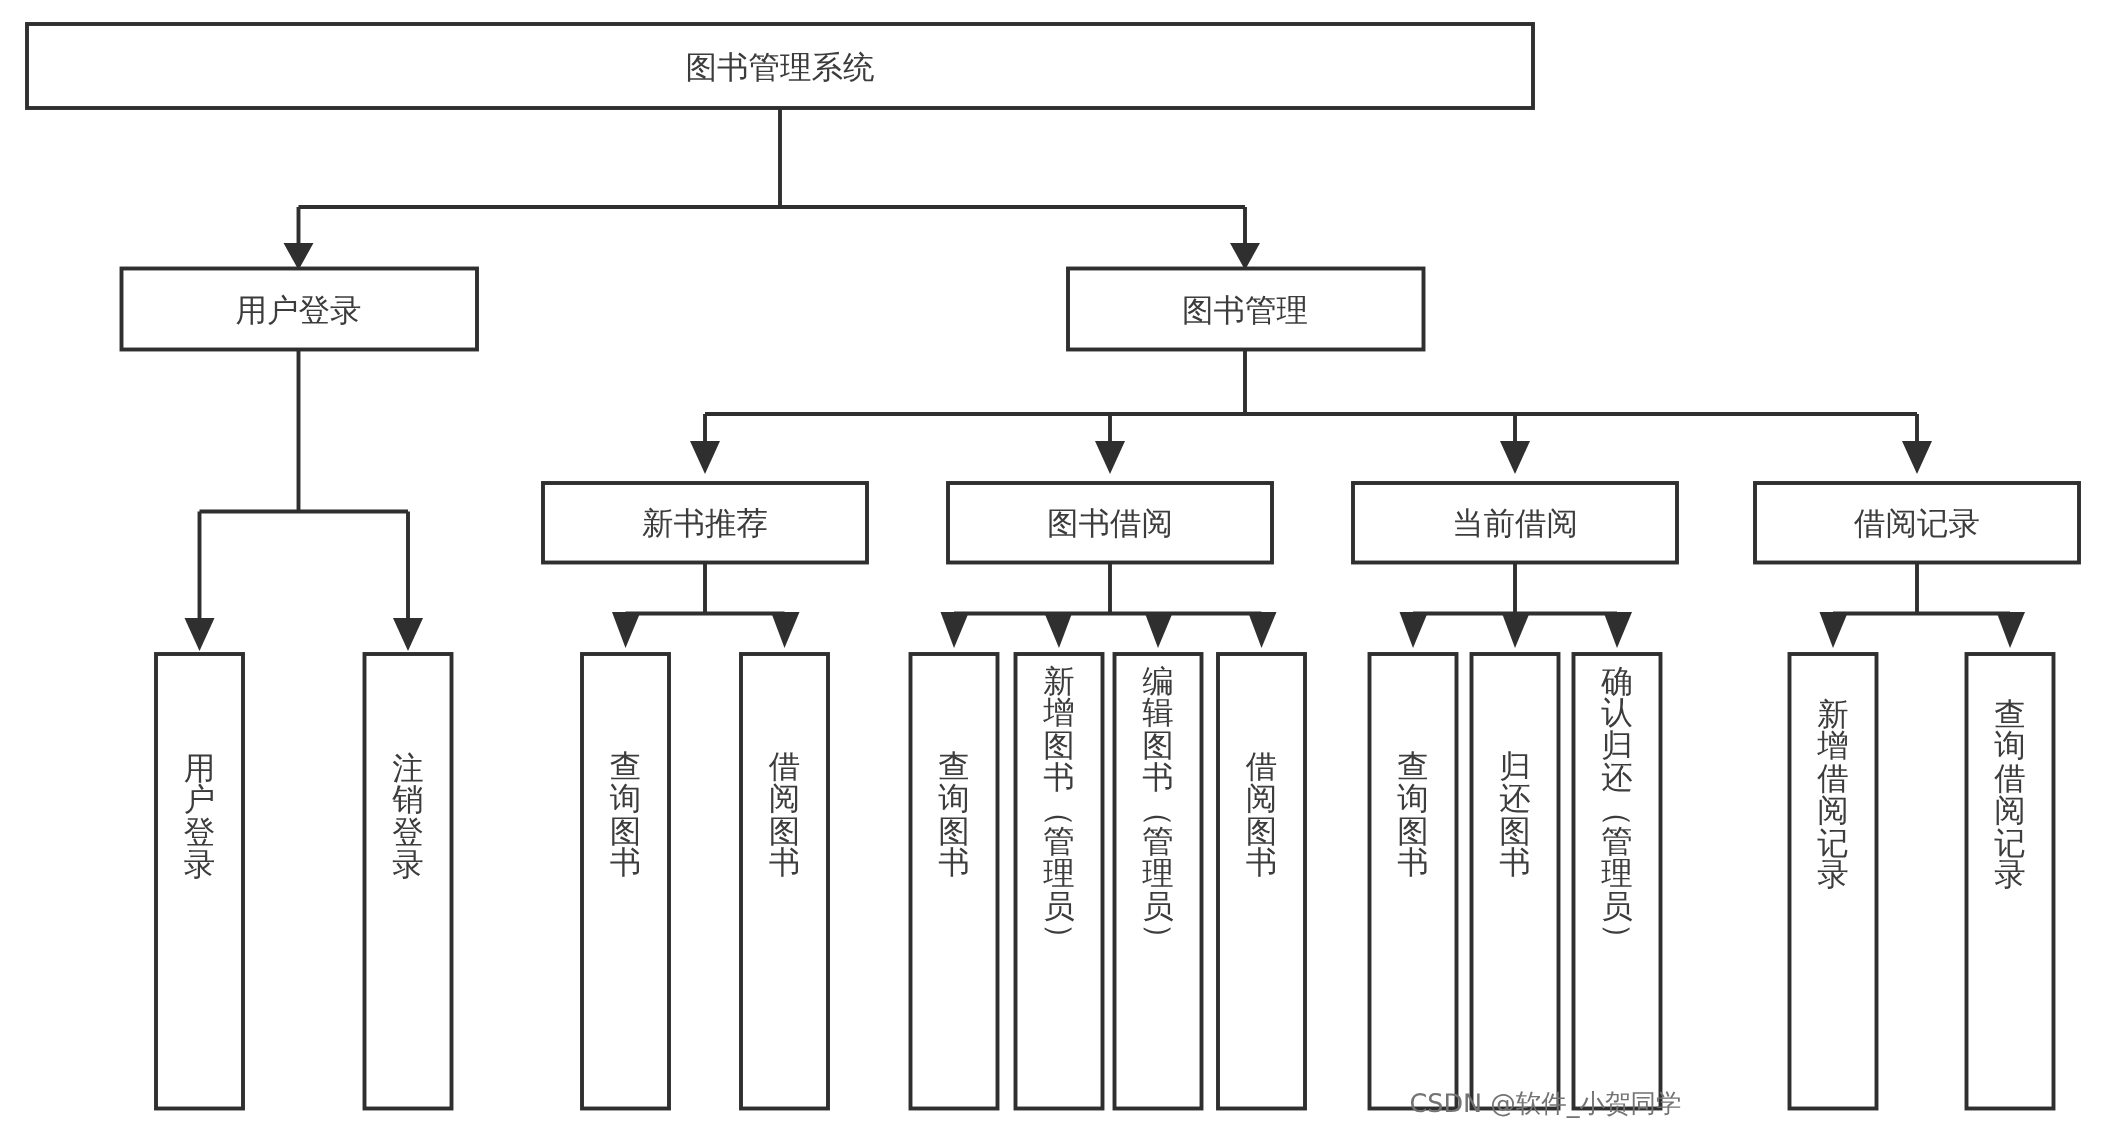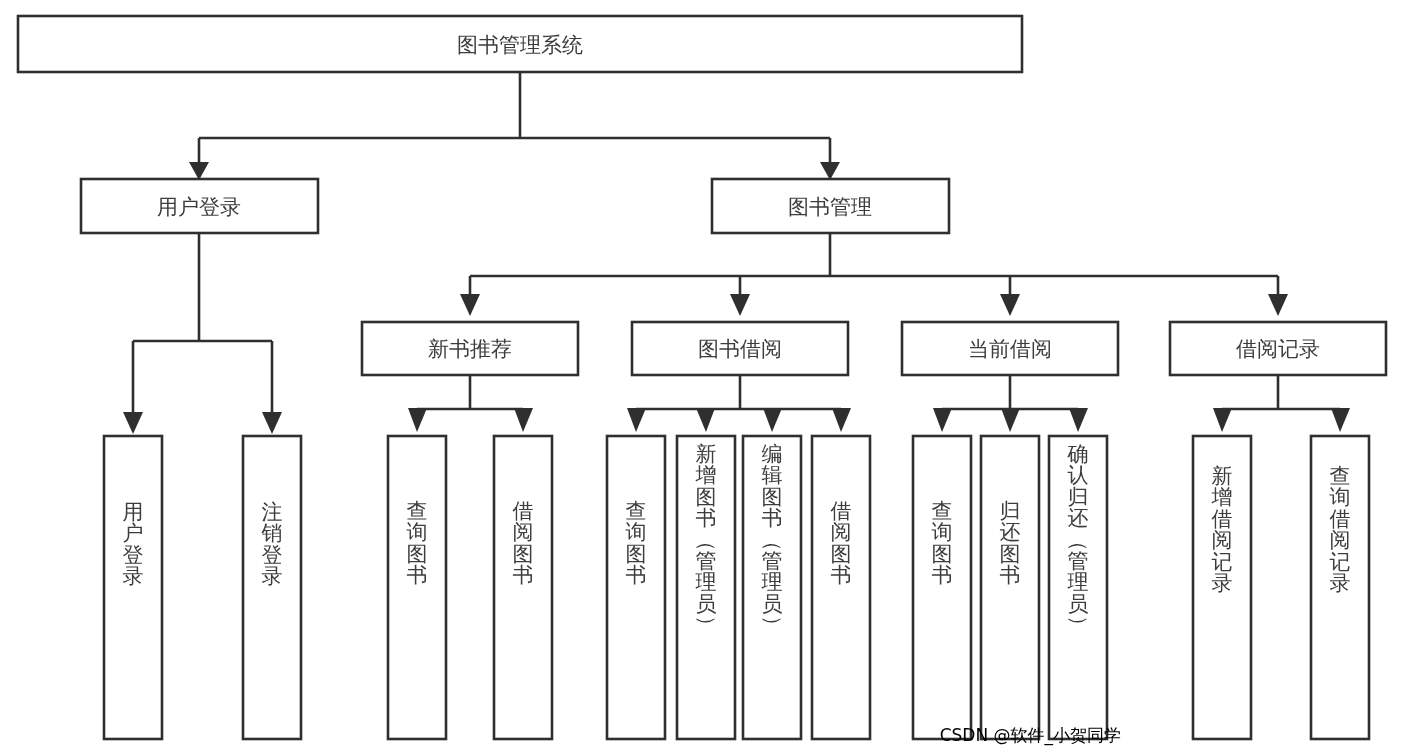--- a/index.html
+++ b/index.html
@@ -43,21 +43,21 @@
     letter-spacing:0;
     font-family:"DejaVu Sans","Liberation Sans",sans-serif;
     pointer-events:none;
   }
   .vlabel-wrap span{display:block;}
   .watermark{
     position:absolute;
     right:8px;
     bottom:4px;
     font-size:17px;
-    color:#000000;
+    color:#737373;
     font-family:"DejaVu Sans","Liberation Sans",sans-serif;
     white-space:nowrap;
   }
 </style>
 </head>
 <body>
 
 <div id="diagram-root">
 
   <svg width="1405" height="747" viewBox="0 0 1405 747" xmlns="http://www.w3.org/2000/svg">

